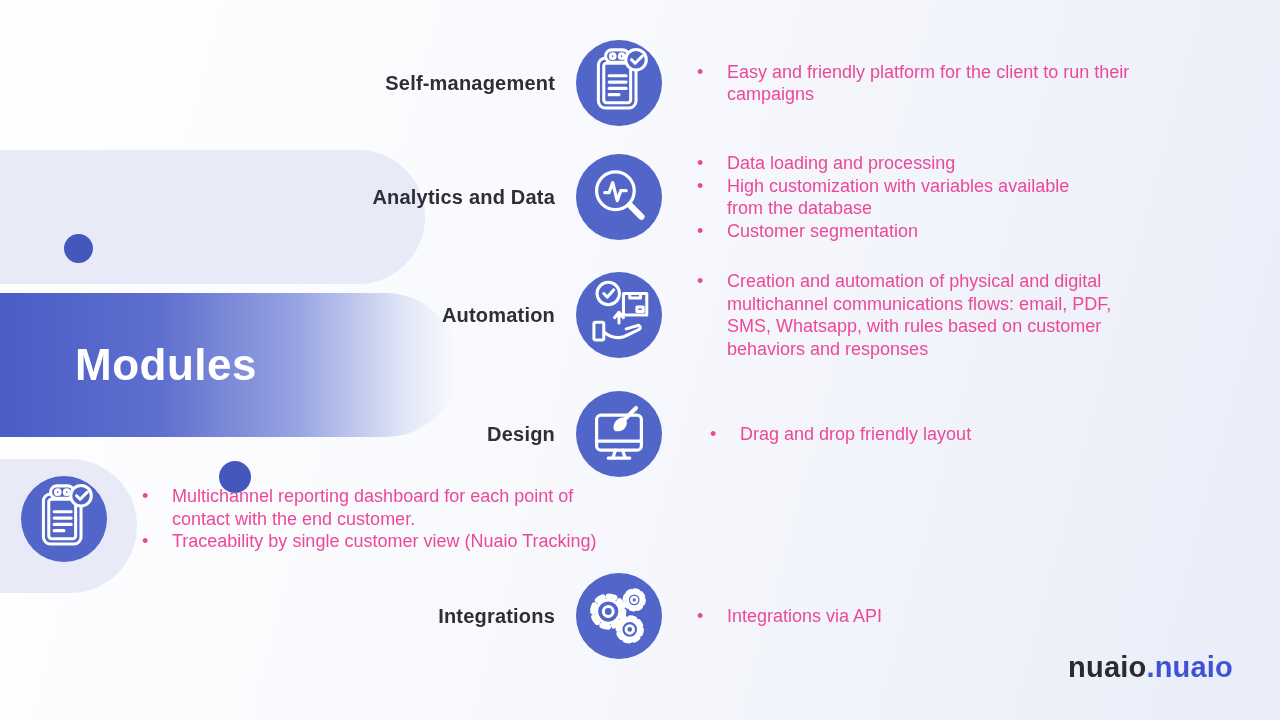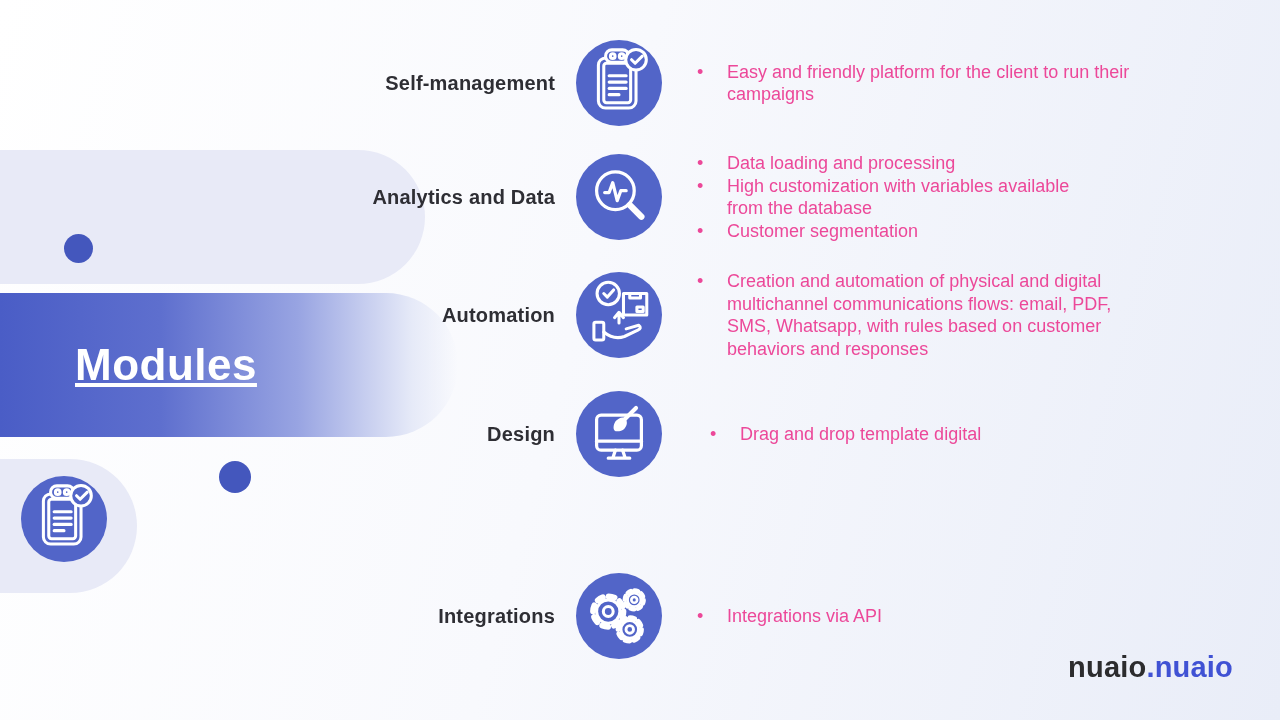--- a/index.html
+++ b/index.html
@@ -14,21 +14,21 @@
   .pill-bottom{top:459px;width:137px;height:134px;border-radius:0 67px 67px 0;}
   .dot{position:absolute;border-radius:50%;background:#4457bd;}
   .dot-1{left:64px;top:234px;width:29px;height:29px;}
   .dot-2{left:219px;top:461px;width:32px;height:32px;}
   
   .title-bar{
     position:absolute;top:293px;left:0;width:458px;height:144px;
     border-radius:0 72px 72px 0;display:flex;align-items:center;
     background:linear-gradient(90deg,#4a5dc6 0%,#5e6fce 35%,#98a4e2 65%,#e6eaf8 90%,rgba(255,255,255,0) 100%);
   }
-  .title{margin-left:75px;font-size:44px;font-weight:bold;color:#ffffff;letter-spacing:.5px;text-decoration:underline;}
+  .title{margin-left:75px;font-size:44px;font-weight:bold;color:#ffffff;letter-spacing:.5px;}
   
   #modules-list{position:absolute;top:0;left:0;width:1280px;height:520px;}
   .module-row{position:absolute;left:0;width:1280px;height:120px;display:flex;align-items:center;}
   .row-1{top:23px}.row-2{top:137px}.row-3{top:255px}.row-4{top:374px}.row-5{top:459px}.row-6{top:556px}
   .module-label{width:555px;text-align:right;font-weight:bold;font-size:20px;color:#2e2e34;letter-spacing:.2px;flex:none;}
   .icon-circle{width:86px;height:86px;border-radius:50%;background:#5265c8;margin-left:21px;flex:none;
     display:flex;align-items:center;justify-content:center;}
   .icon-circle svg{width:86px;height:86px;display:block;}
   .bullets{margin:0 0 0 33px;padding:0;list-style:none;width:545px;font-size:18px;line-height:22.5px;color:#ec4899;}
   .bullets li{position:relative;padding-left:32px;white-space:pre-line;}
@@ -115,39 +115,44 @@
     <div class="icon-circle">
         <svg viewBox="0 0 96 96" fill="none" stroke="#ffffff" stroke-width="3.6" stroke-linecap="round" stroke-linejoin="round">
     <rect x="23" y="27" width="50" height="39" rx="5"></rect>
     <line x1="23" y1="56" x2="73" y2="56"></line>
     <path d="M44 66 l-3 9 M52 66 l3 9 M36 75 h24"></path>
     <path d="M67 19 L53 33" stroke-width="4.6"></path>
     <path d="M55 31 c3 3 2 8 -1 11 c-3 3 -9 4 -11 2 c-2 -2 -1 -8 2 -11 c3 -3 7 -5 10 -2 z" fill="#ffffff" stroke="none"></path>
   </svg>
       </div>
     <ul class="bullets">
-        <li>Drag and drop template digital</li>
+        <li>Drag and drop friendly layout</li>
       </ul>
   </div>
     <div class="module-row row-5">
     <div class="icon-circle">
         <svg viewBox="0 0 96 96" fill="none" stroke="#ffffff" stroke-width="3.4" stroke-linecap="round" stroke-linejoin="round">
     <rect x="25" y="20" width="42" height="56" rx="8"></rect>
     <rect x="31" y="26" width="30" height="44" rx="3"></rect>
     <line x1="37" y1="40" x2="56" y2="40"></line>
     <line x1="37" y1="47" x2="56" y2="47"></line>
     <line x1="37" y1="54" x2="56" y2="54"></line>
     <line x1="37" y1="61" x2="48" y2="61"></line>
     <rect x="33" y="11" width="26" height="14" rx="7" fill="#5265c8"></rect>
     <circle cx="41" cy="18" r="2.6"></circle>
     <circle cx="51" cy="18" r="2.6"></circle>
     <circle cx="67" cy="22" r="11.5" fill="#5265c8"></circle>
     <path d="M62 22 l4 4 l8 -8"></path>
   </svg>
       </div>
+    <ul class="bullets">
+        <li>Multichannel reporting dashboard for each point of
+contact with the end customer.</li>
+        <li>Traceability by single customer view (Nuaio Tracking)</li>
+      </ul>
   </div>
     <div class="module-row row-6">
     <div class="module-label">Integrations</div>
     <div class="icon-circle">
         <svg viewBox="0 0 96 96" fill="none" stroke="#ffffff" stroke-linecap="round">
     <circle cx="36" cy="43" r="17" stroke-width="6.5" stroke-dasharray="6.7 6.65"></circle>
     <circle cx="36" cy="43" r="13" stroke-width="3.4"></circle>
     <circle cx="36" cy="43" r="5.5" stroke-width="3.4"></circle>
     <circle cx="65" cy="30" r="10.5" stroke-width="5" stroke-dasharray="4.12 4.12"></circle>
     <circle cx="65" cy="30" r="7.5" stroke-width="3"></circle>

